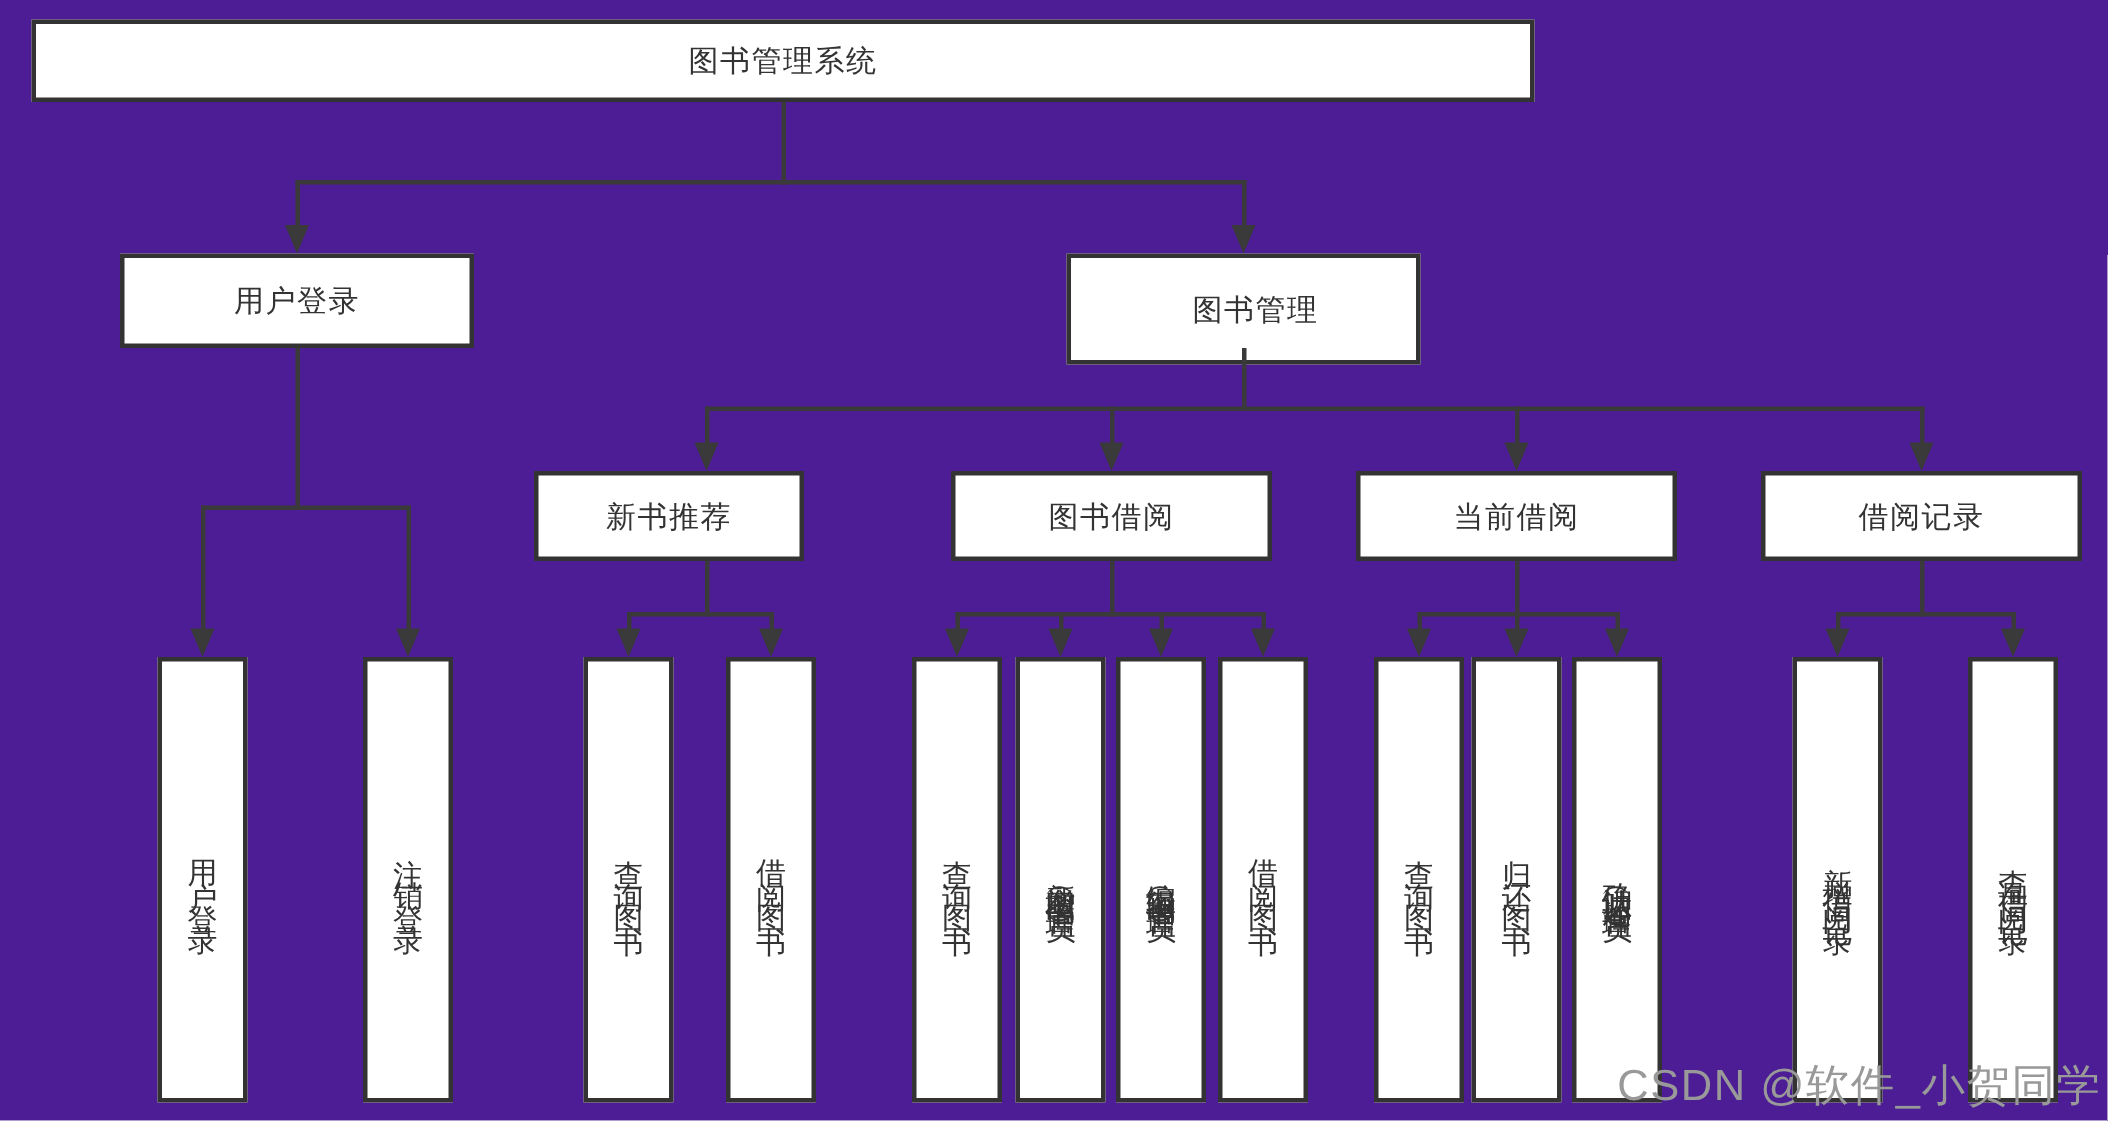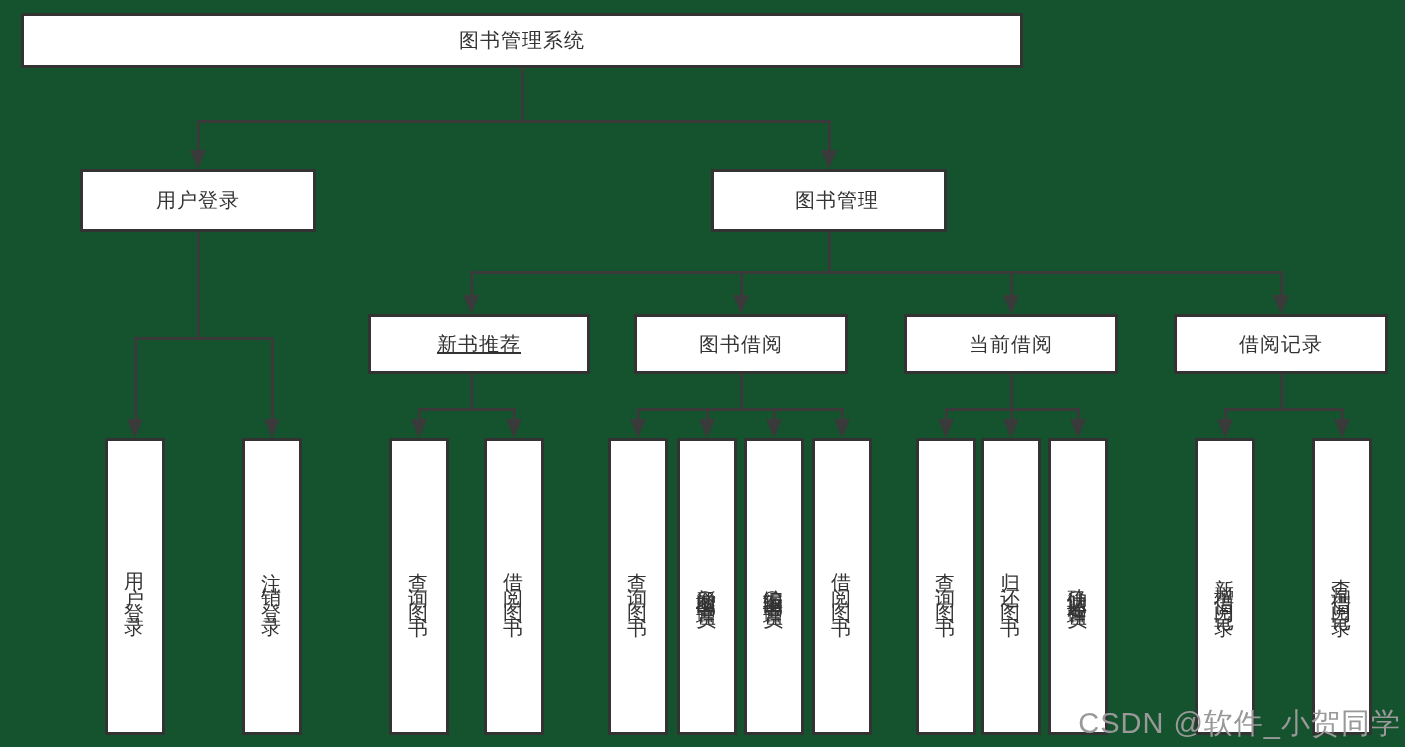--- a/index.html
+++ b/index.html
@@ -1,20 +1,20 @@
 <!DOCTYPE html>
 <html><head>
 <meta charset="utf-8">
 <style>
   html, body { margin: 0; padding: 0; background: #ffffff; }
   .diagram {
     position: relative;
     width: 1405px;
     height: 747px;
-    background: #14532d;
+    background: #4c1d95;
     font-family: "Liberation Sans", "DejaVu Sans", sans-serif;
     overflow: hidden;
   }
   .box {
     position: absolute;
     box-sizing: border-box;
     background: #ffffff;
     border: 3px solid #333333;
     color: #333333;
     display: flex;
@@ -63,41 +63,41 @@
   <div class="box" style="left:21px; top:13px; width:1002px; height:55px;">图书管理系统</div>
 
   <div class="vline" style="left:520.5px; top:68px; height:55px;"></div>
   <div class="hline" style="left:196.5px; top:120px; width:634px;"></div>
   <div class="vline" style="left:196.5px; top:120px; height:31px;"></div>
   <div class="arrowhead" style="left:190px; top:150px;"></div>
   <div class="vline" style="left:827.5px; top:120px; height:31px;"></div>
   <div class="arrowhead" style="left:821px; top:150px;"></div>
 
   <div class="box" style="left:80px; top:169px; width:236px; height:63px;">用户登录</div>
-  <div class="box" style="left:711px; top:169px; width:236px; height:63px;padding-left:16px;">图书管理</div>
+  <div class="box" style="left:711px; top:169px; width:236px; height:74px;padding-left:16px;">图书管理</div>
 
   <div class="vline" style="left:196.5px; top:232px; height:108px;"></div>
   <div class="hline" style="left:133.5px; top:337px; width:140px;"></div>
   <div class="vline" style="left:133.5px; top:337px; height:83px;"></div>
   <div class="arrowhead" style="left:127px; top:419px;"></div>
   <div class="vline" style="left:270.5px; top:337px; height:83px;"></div>
   <div class="arrowhead" style="left:264px; top:419px;"></div>
 
   <div class="vline" style="left:827.5px; top:232px; height:42px;"></div>
   <div class="hline" style="left:469.5px; top:271px; width:813px;"></div>
   <div class="vline" style="left:469.5px; top:271px; height:25px;"></div>
   <div class="arrowhead" style="left:463px; top:295px;"></div>
   <div class="vline" style="left:739.5px; top:271px; height:25px;"></div>
   <div class="arrowhead" style="left:733px; top:295px;"></div>
   <div class="vline" style="left:1009.5px; top:271px; height:25px;"></div>
   <div class="arrowhead" style="left:1003px; top:295px;"></div>
   <div class="vline" style="left:1279.5px; top:271px; height:25px;"></div>
   <div class="arrowhead" style="left:1273px; top:295px;"></div>
 
-  <div class="box" style="left:368px; top:314px; width:222px; height:60px;text-decoration:underline;">新书推荐</div>
+  <div class="box" style="left:356px; top:314px; width:180px; height:60px;">新书推荐</div>
   <div class="box" style="left:634px; top:314px; width:214px; height:60px;">图书借阅</div>
   <div class="box" style="left:904px; top:314px; width:214px; height:60px;">当前借阅</div>
   <div class="box" style="left:1174px; top:314px; width:214px; height:60px;">借阅记录</div>
 
   <div class="vline" style="left:469.5px; top:374px; height:37px;"></div>
   <div class="hline" style="left:417.5px; top:408px; width:98px;"></div>
   <div class="vline" style="left:417.5px; top:408px; height:12px;"></div>
   <div class="arrowhead" style="left:411px; top:419px;"></div>
   <div class="vline" style="left:512.5px; top:408px; height:12px;"></div>
   <div class="arrowhead" style="left:506px; top:419px;"></div>

